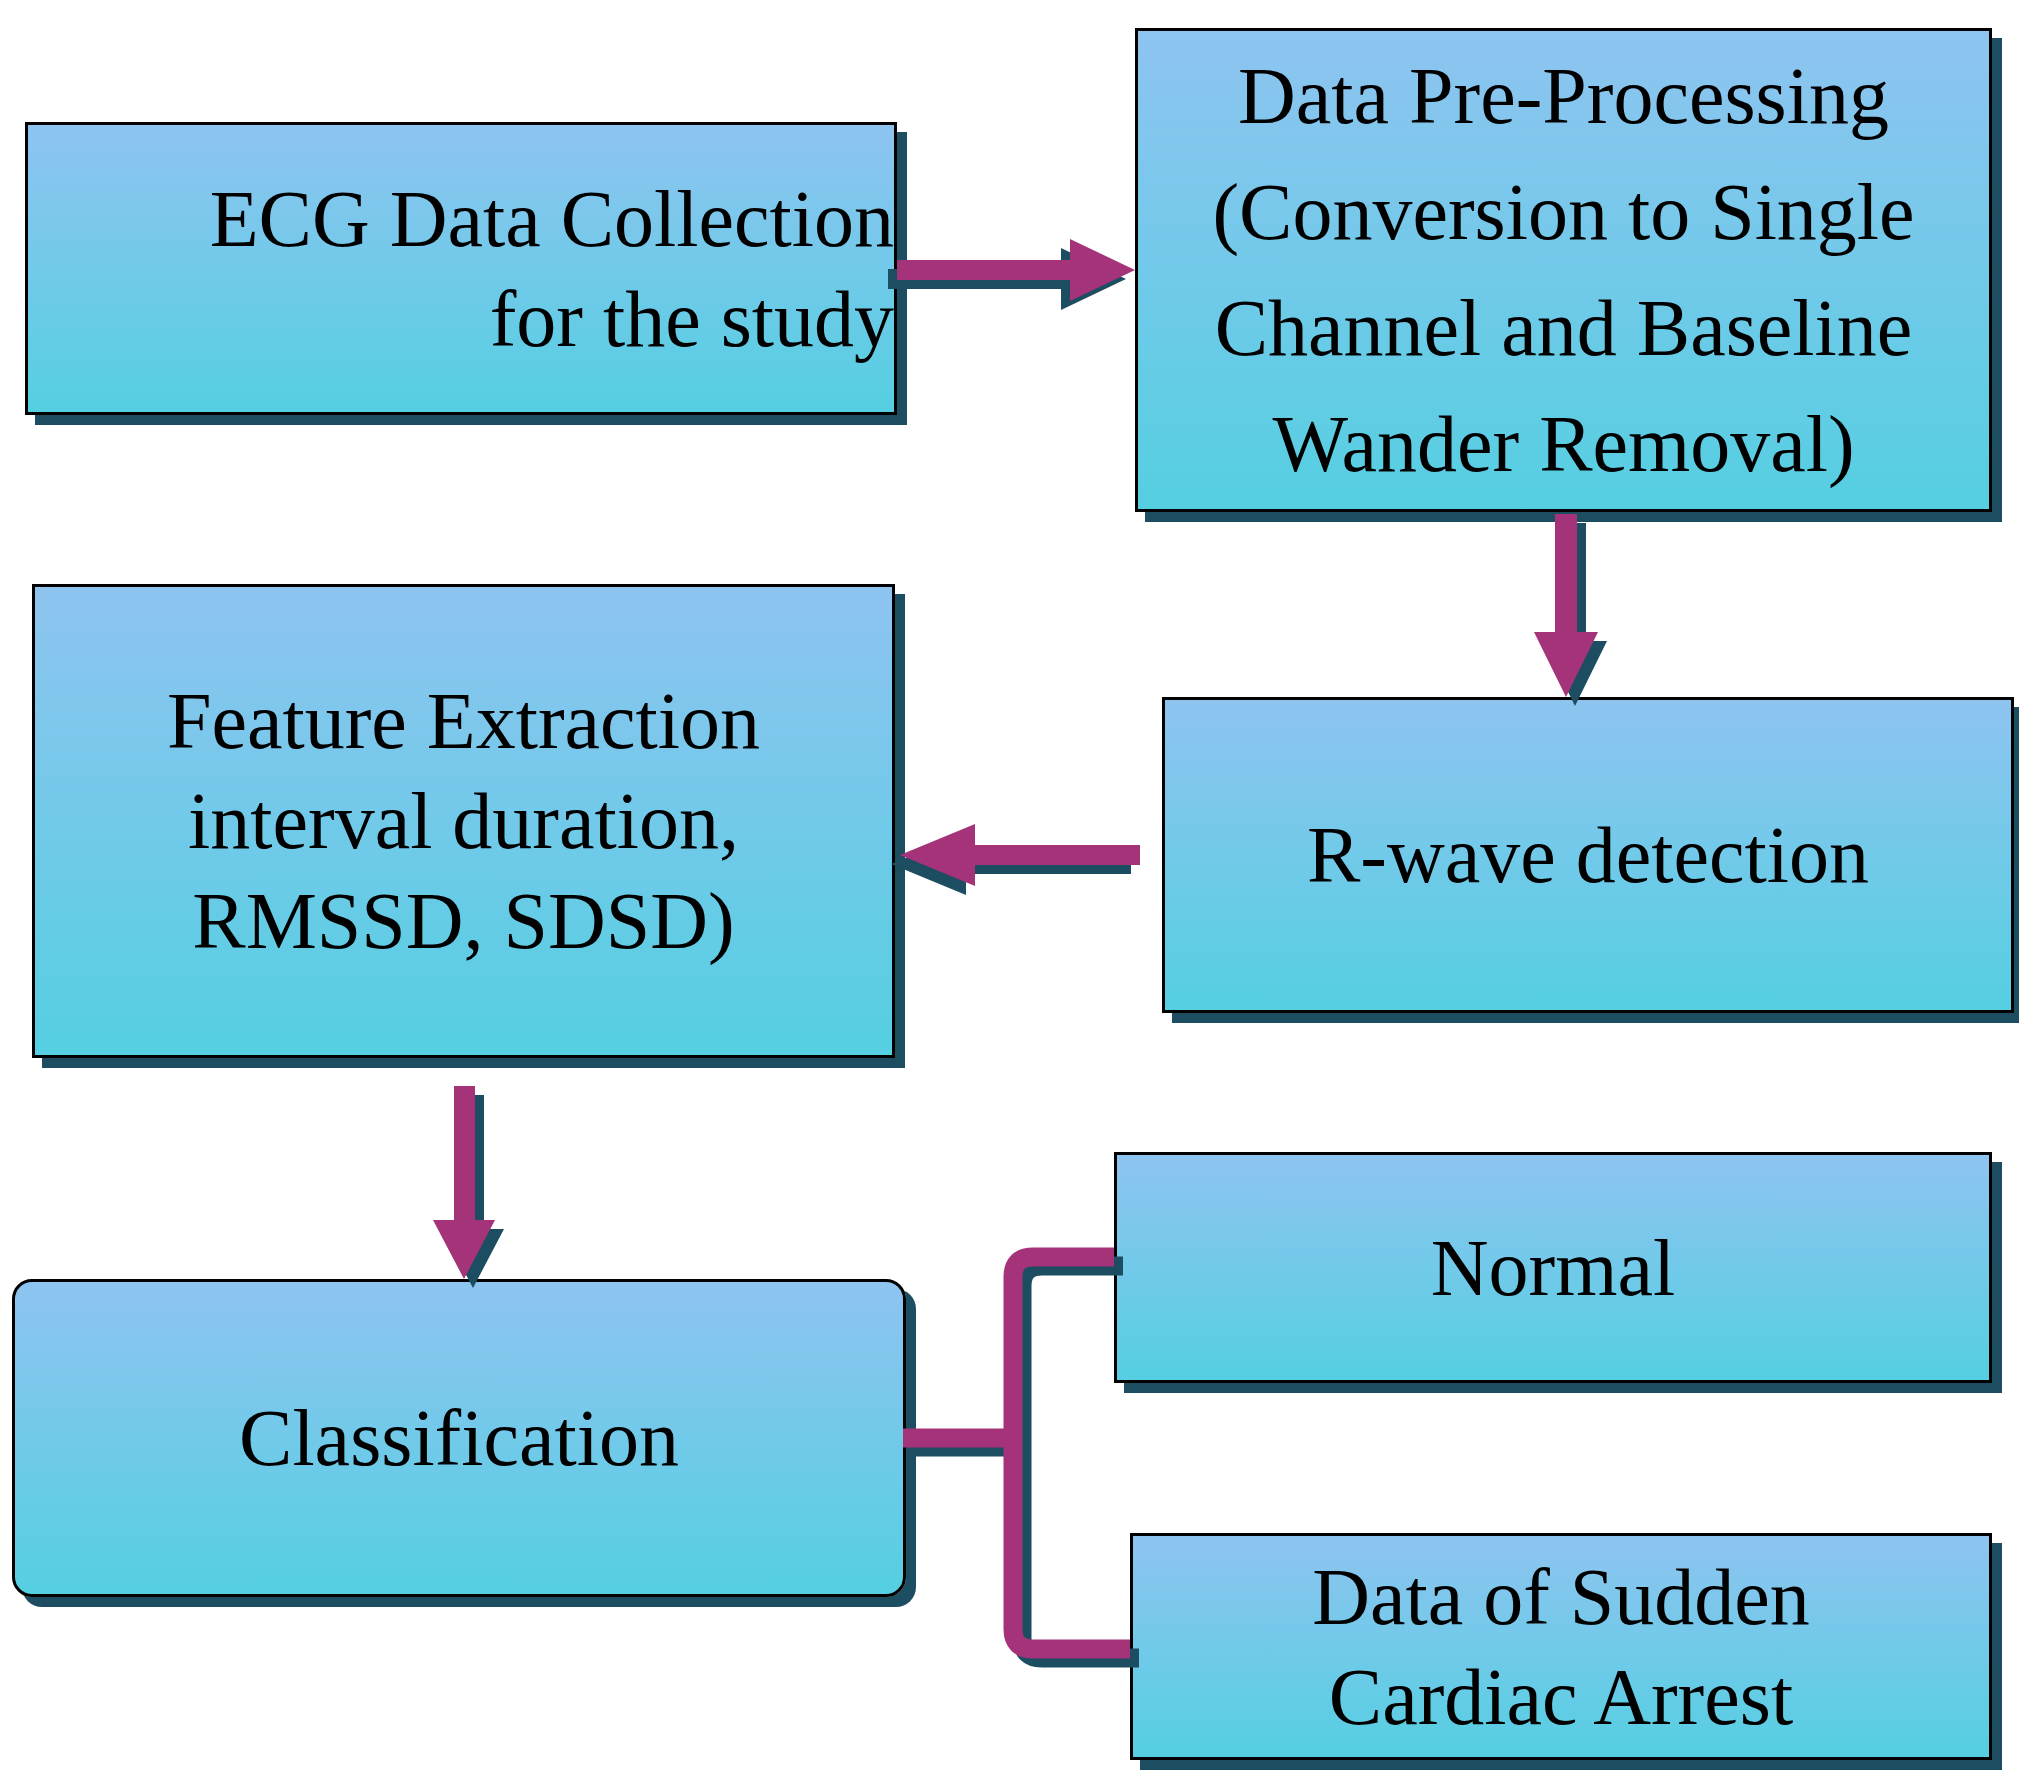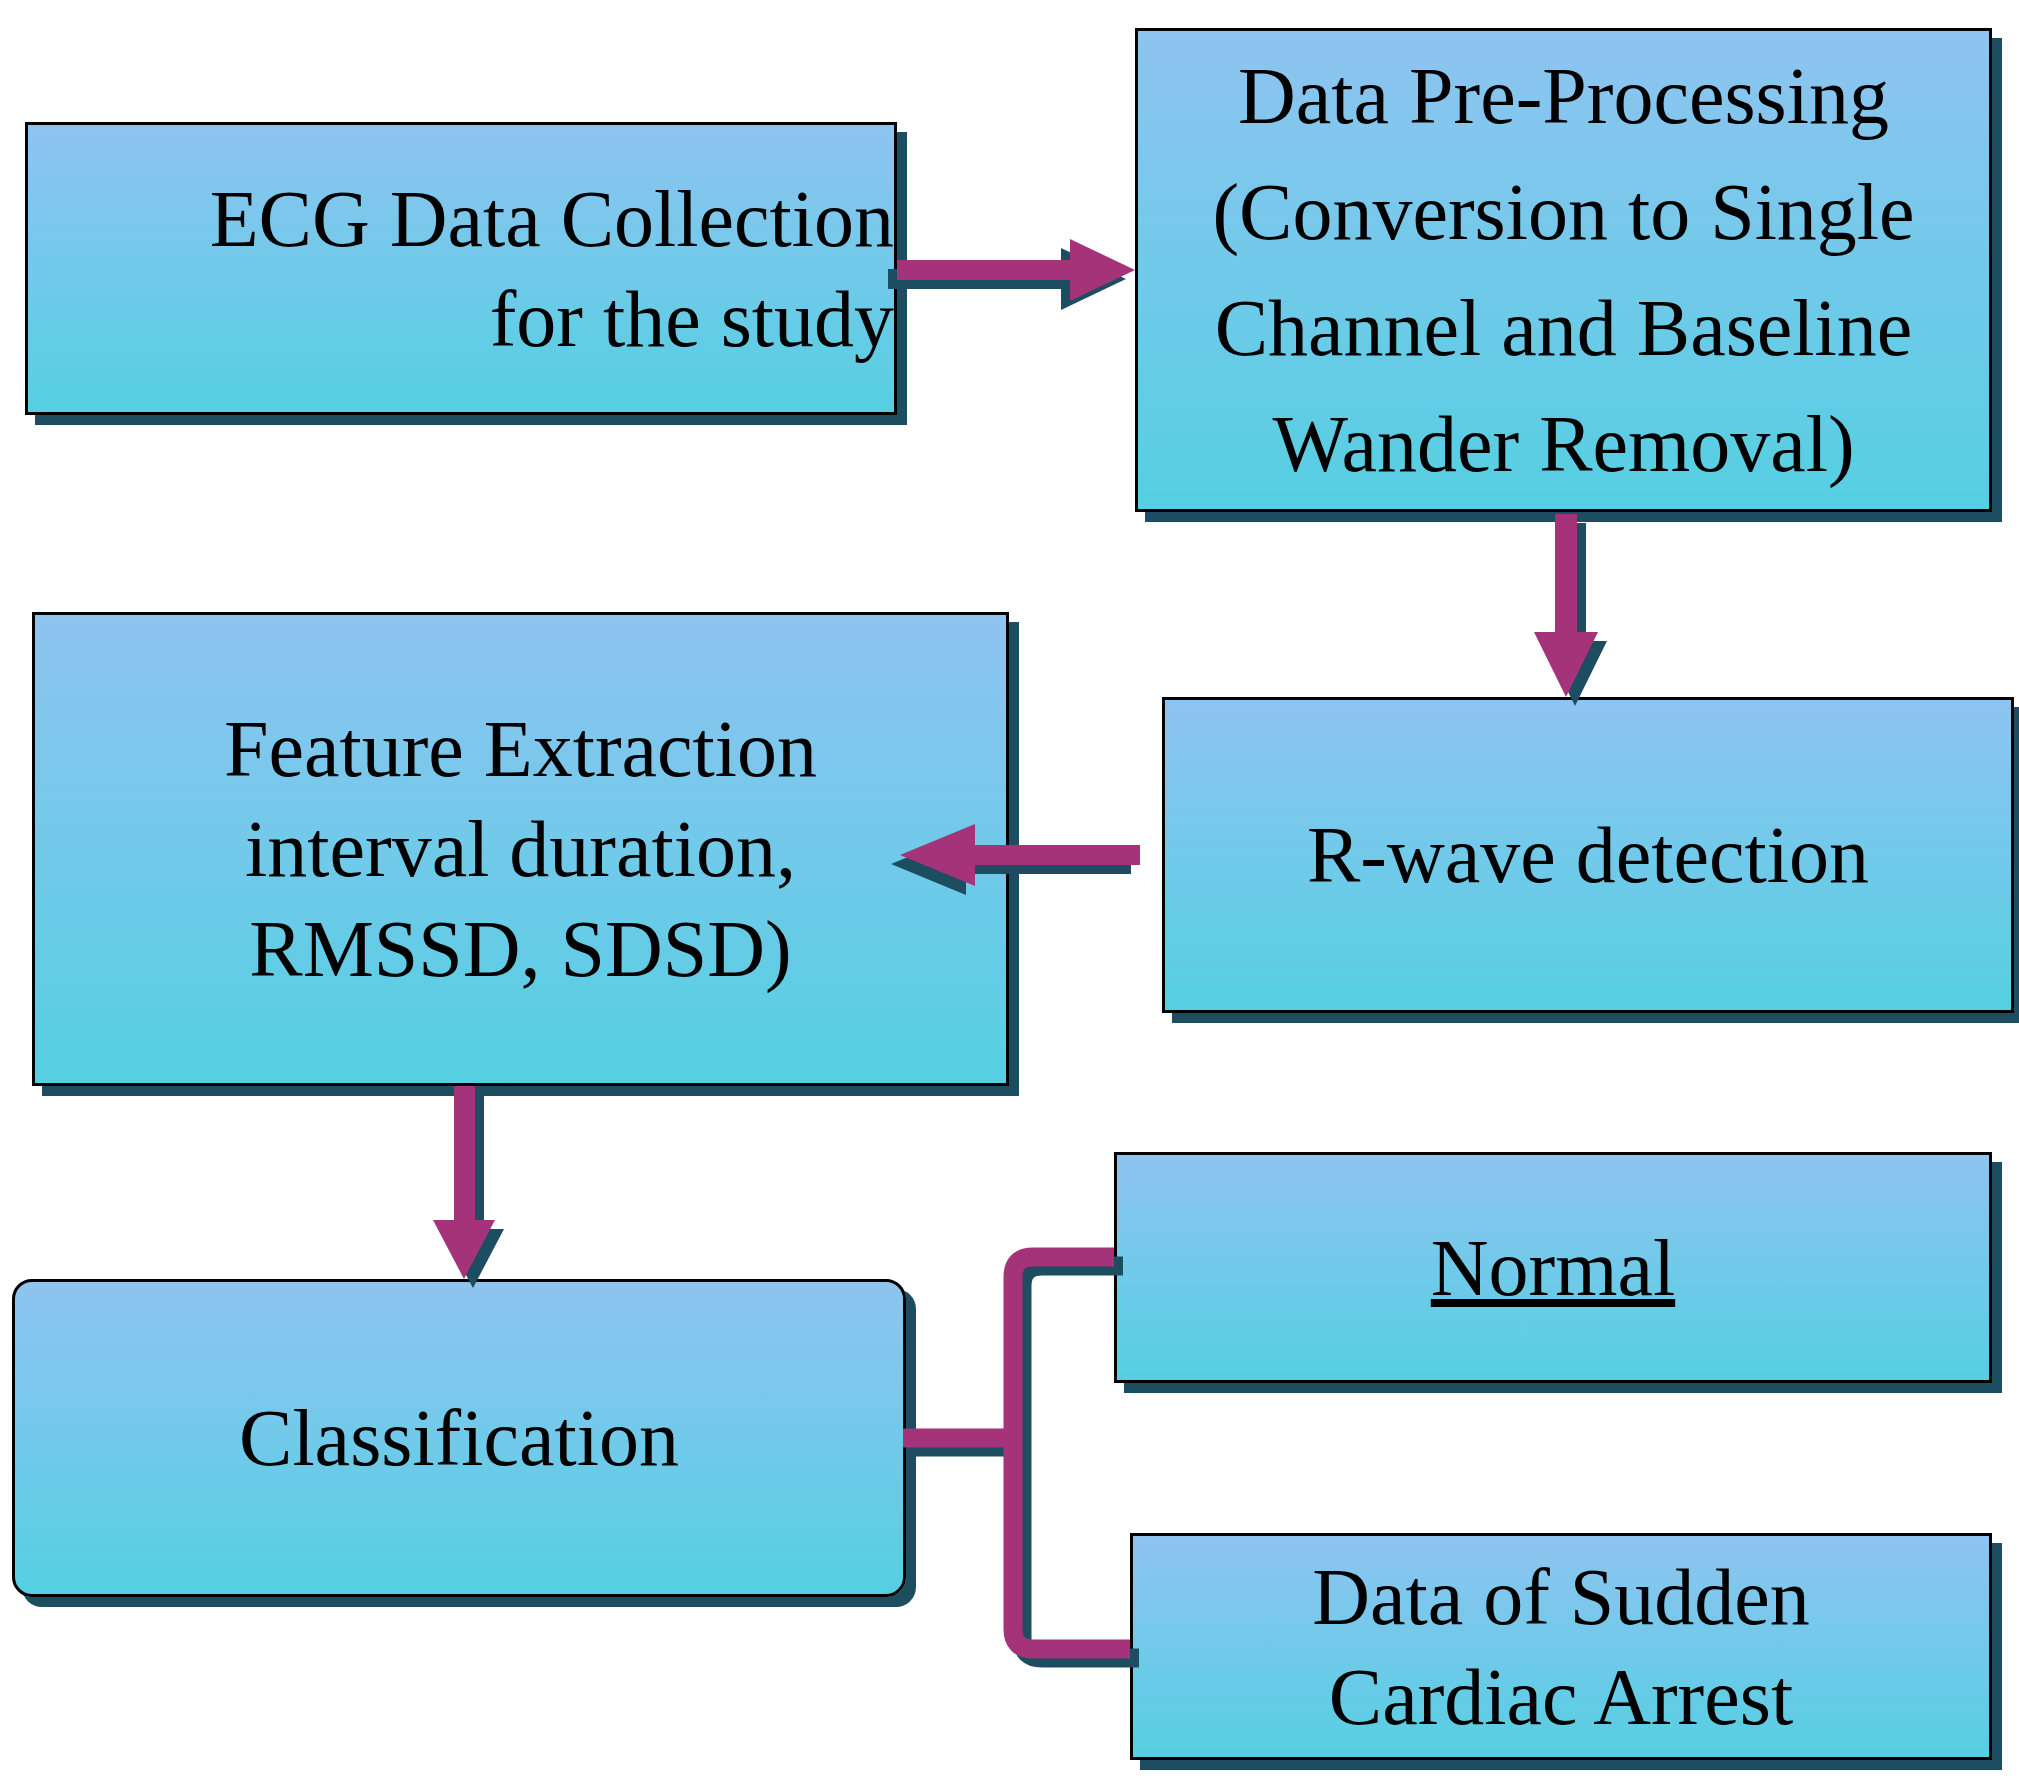--- a/index.html
+++ b/index.html
@@ -44,31 +44,31 @@
     <span class="line">Data Pre-Processing</span>
     <span class="line">(Conversion to Single</span>
     <span class="line">Channel and Baseline</span>
     <span class="line">Wander Removal)</span>
   </div>
 
   <div class="node" style="left:1140px;top:697px;width:852px;height:316px;margin-left:22px;">
     <span class="line">R-wave detection</span>
   </div>
 
-  <div class="node" style="left:32px;top:612px;width:977px;height:474px;">
+  <div class="node" style="left:32px;top:584px;width:863px;height:474px;">
     <span class="line">Feature Extraction</span>
     <span class="line">interval duration,</span>
     <span class="line">RMSSD, SDSD)</span>
   </div>
 
   <div class="node" style="left:12px;top:1279px;width:894px;height:318px;border-radius:20px;">
     <span class="line">Classification</span>
   </div>
 
-  <div class="node" style="left:1114px;top:1152px;width:878px;height:231px;text-decoration:underline;">
+  <div class="node" style="left:1114px;top:1152px;width:878px;height:231px;">
     <span class="line">Normal</span>
   </div>
 
   <div class="node" style="left:1130px;top:1533px;width:862px;height:227px;">
     <span class="line">Data of Sudden</span>
     <span class="line">Cardiac Arrest</span>
   </div>
 
   <svg class="overlay" width="2019" height="1783" viewBox="0 0 2019 1783">
 

